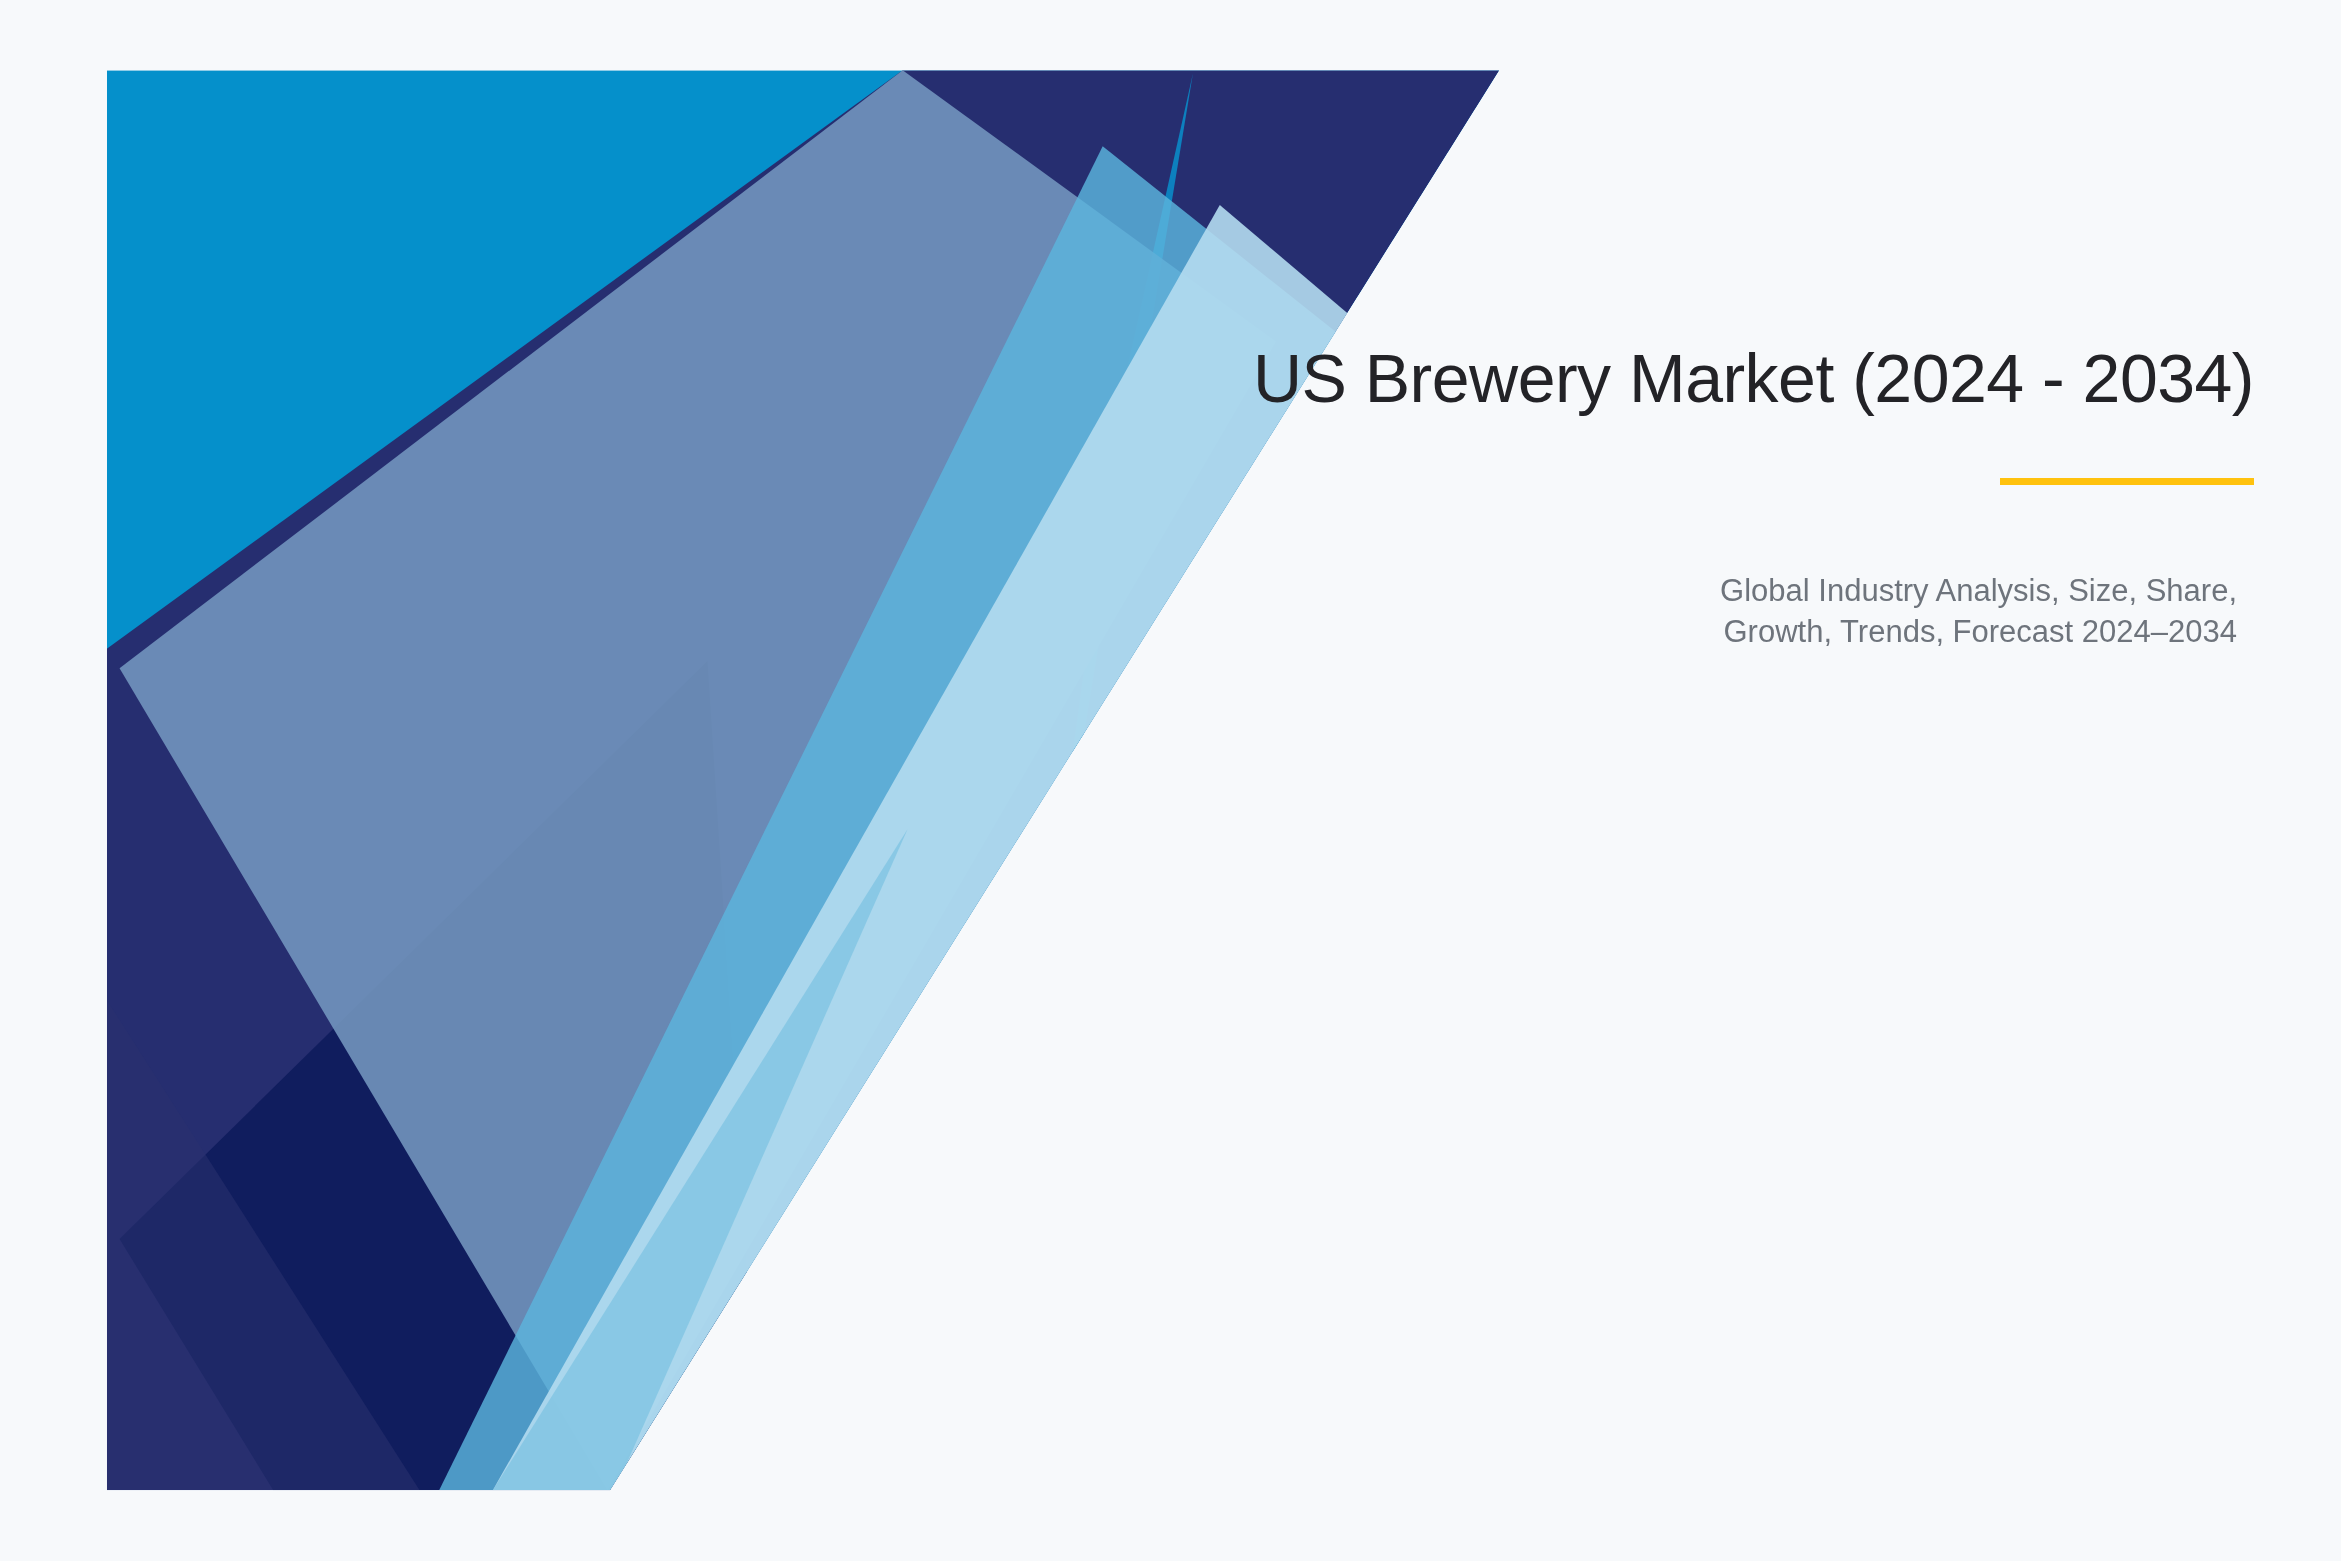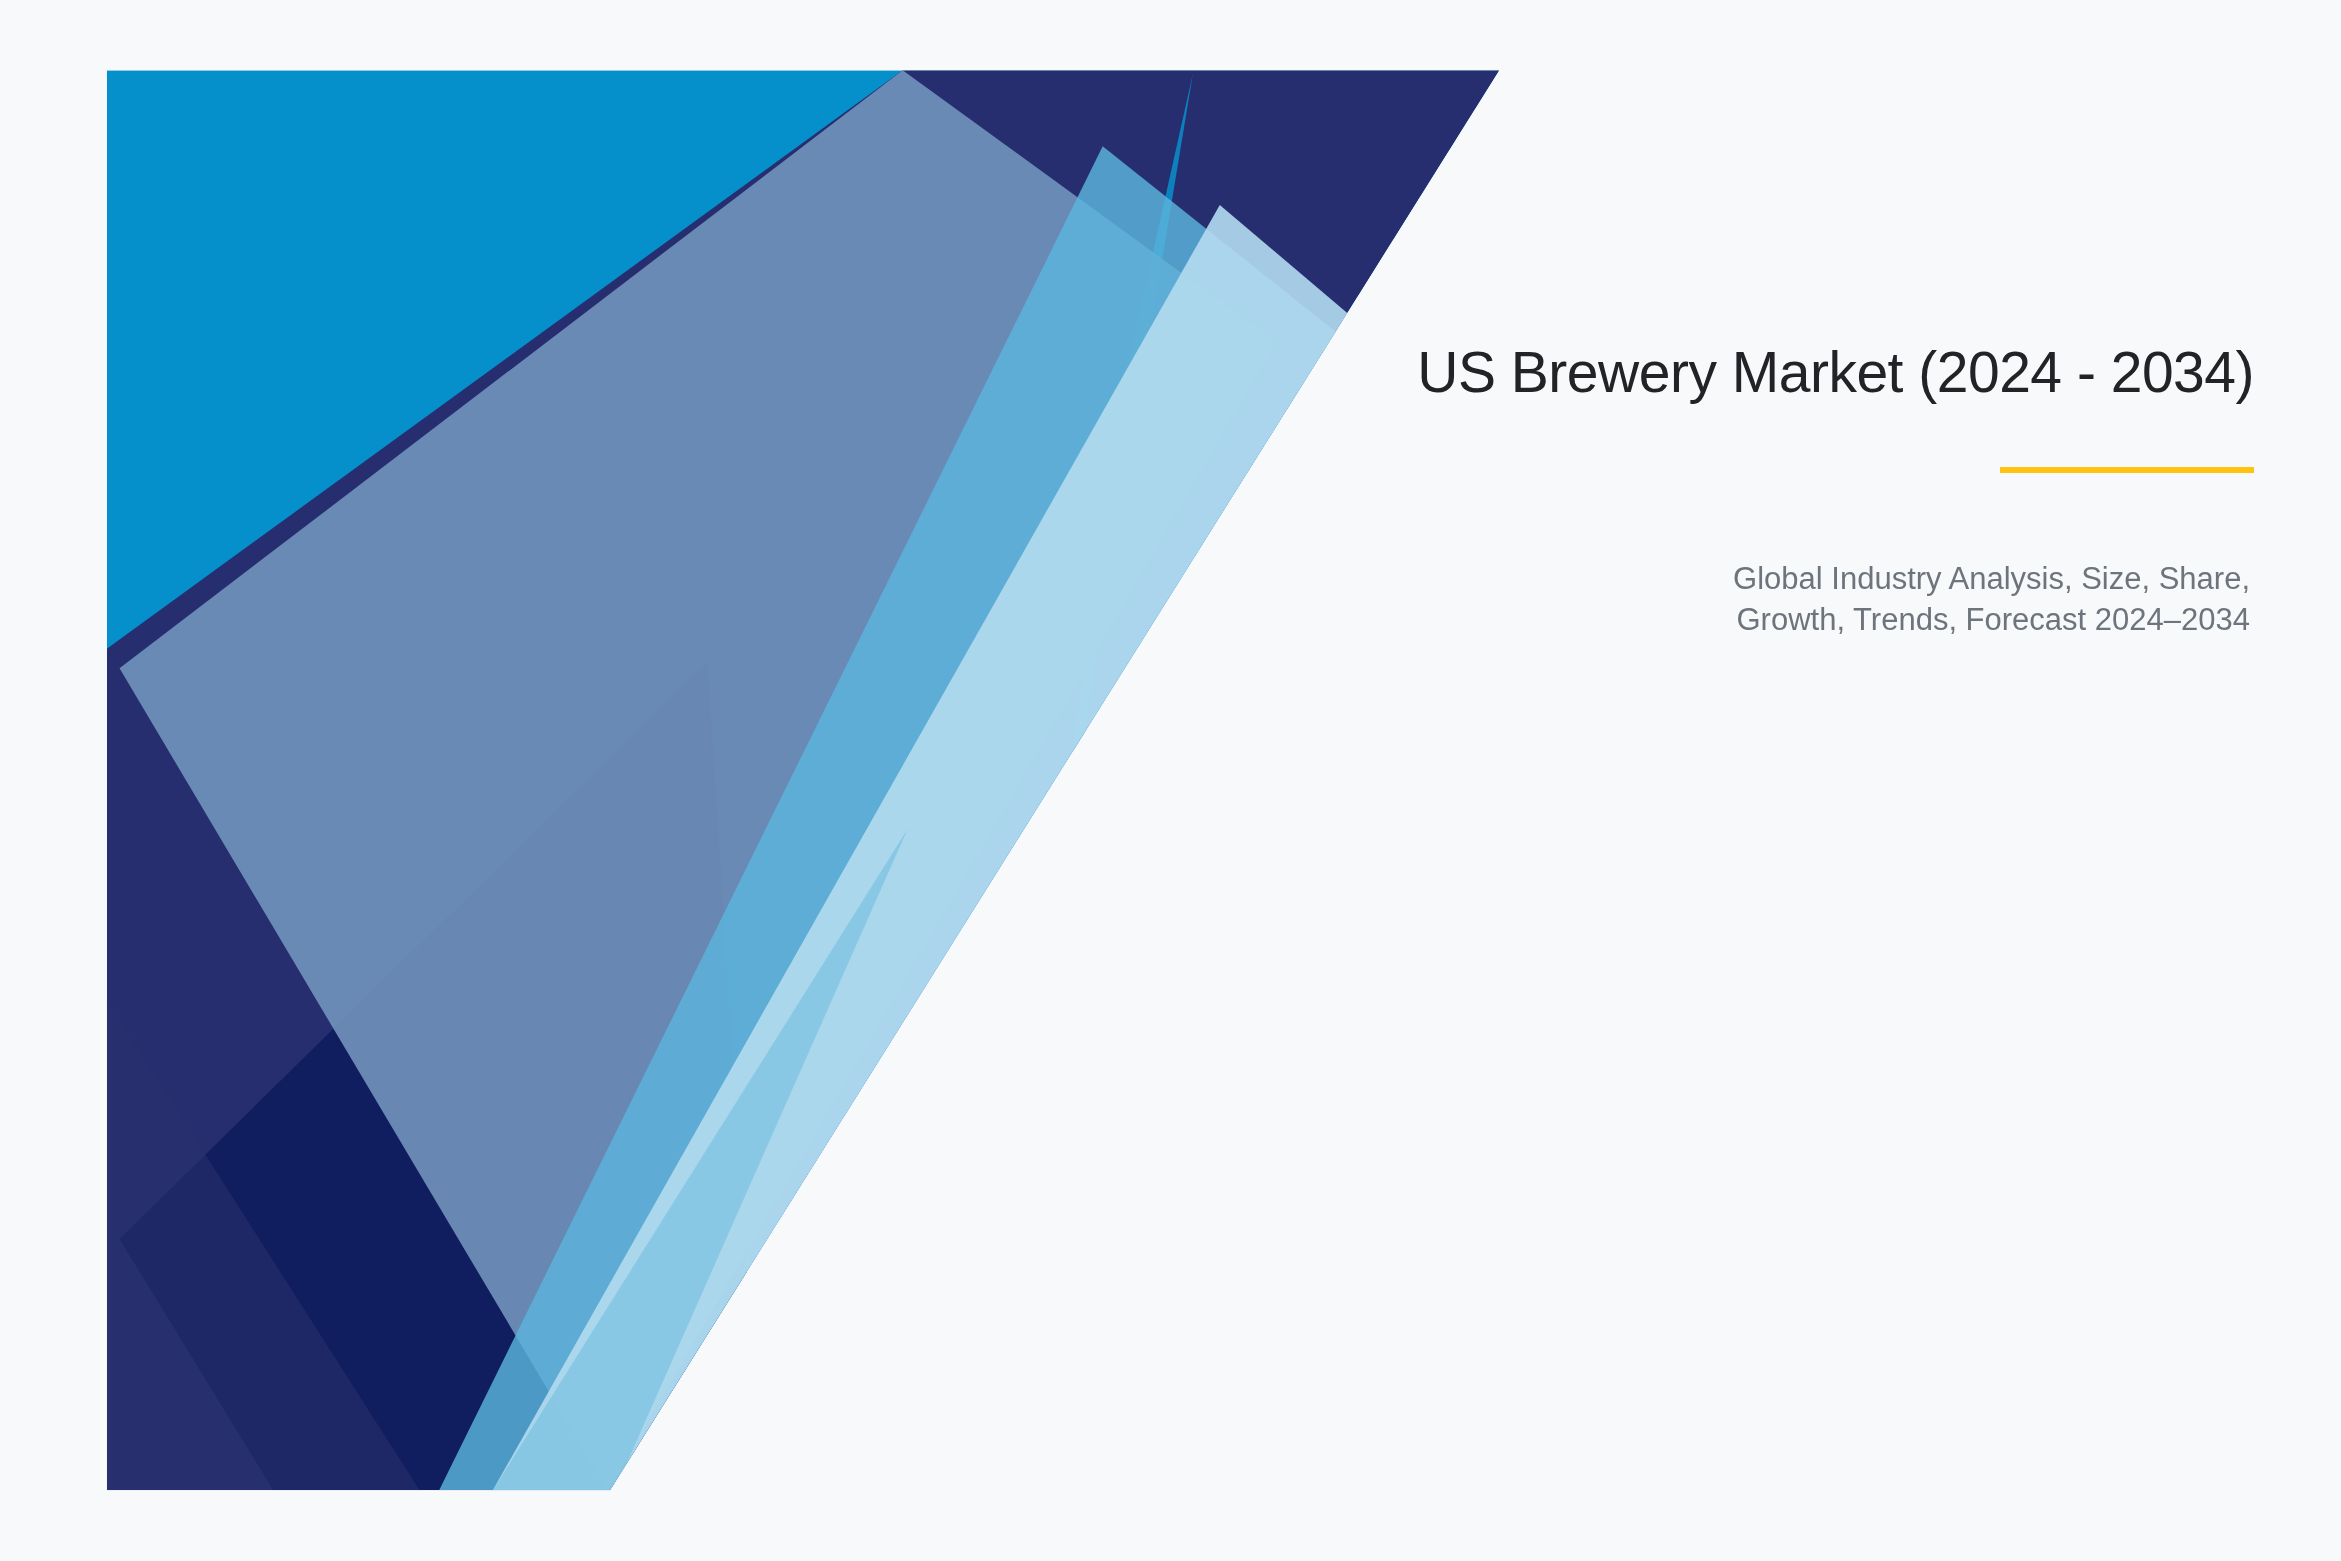--- a/index.html
+++ b/index.html
@@ -35,42 +35,42 @@
   #text-column {
     position: absolute;
     left: 976px;
     top: 342px;
     width: 1278px;
     text-align: right;
   }
 
   #page-title {
     margin: 0;
-    font-size: 57px;
+    font-size: 68px;
     font-weight: 400;
     line-height: 1.08;
     letter-spacing: -0.5px;
     color: #232327;
     white-space: nowrap;
   }
 
   #accent-rule-wrap {
     display: flex;
     justify-content: flex-end;
     margin-top: 63px;
   }
 
   #accent-rule {
     width: 254px;
     height: 6.3px;
     background: #ffc20e;
   }
 
   #page-subtitle {
-    margin: 4px;
+    margin: 17px;
     margin-top: 85px;
     font-size: 31px;
     font-weight: 400;
     line-height: 1.33;
     color: #6e747c;
     max-width: 634px;
     margin-left: auto;
   }
 </style>
 </head>

